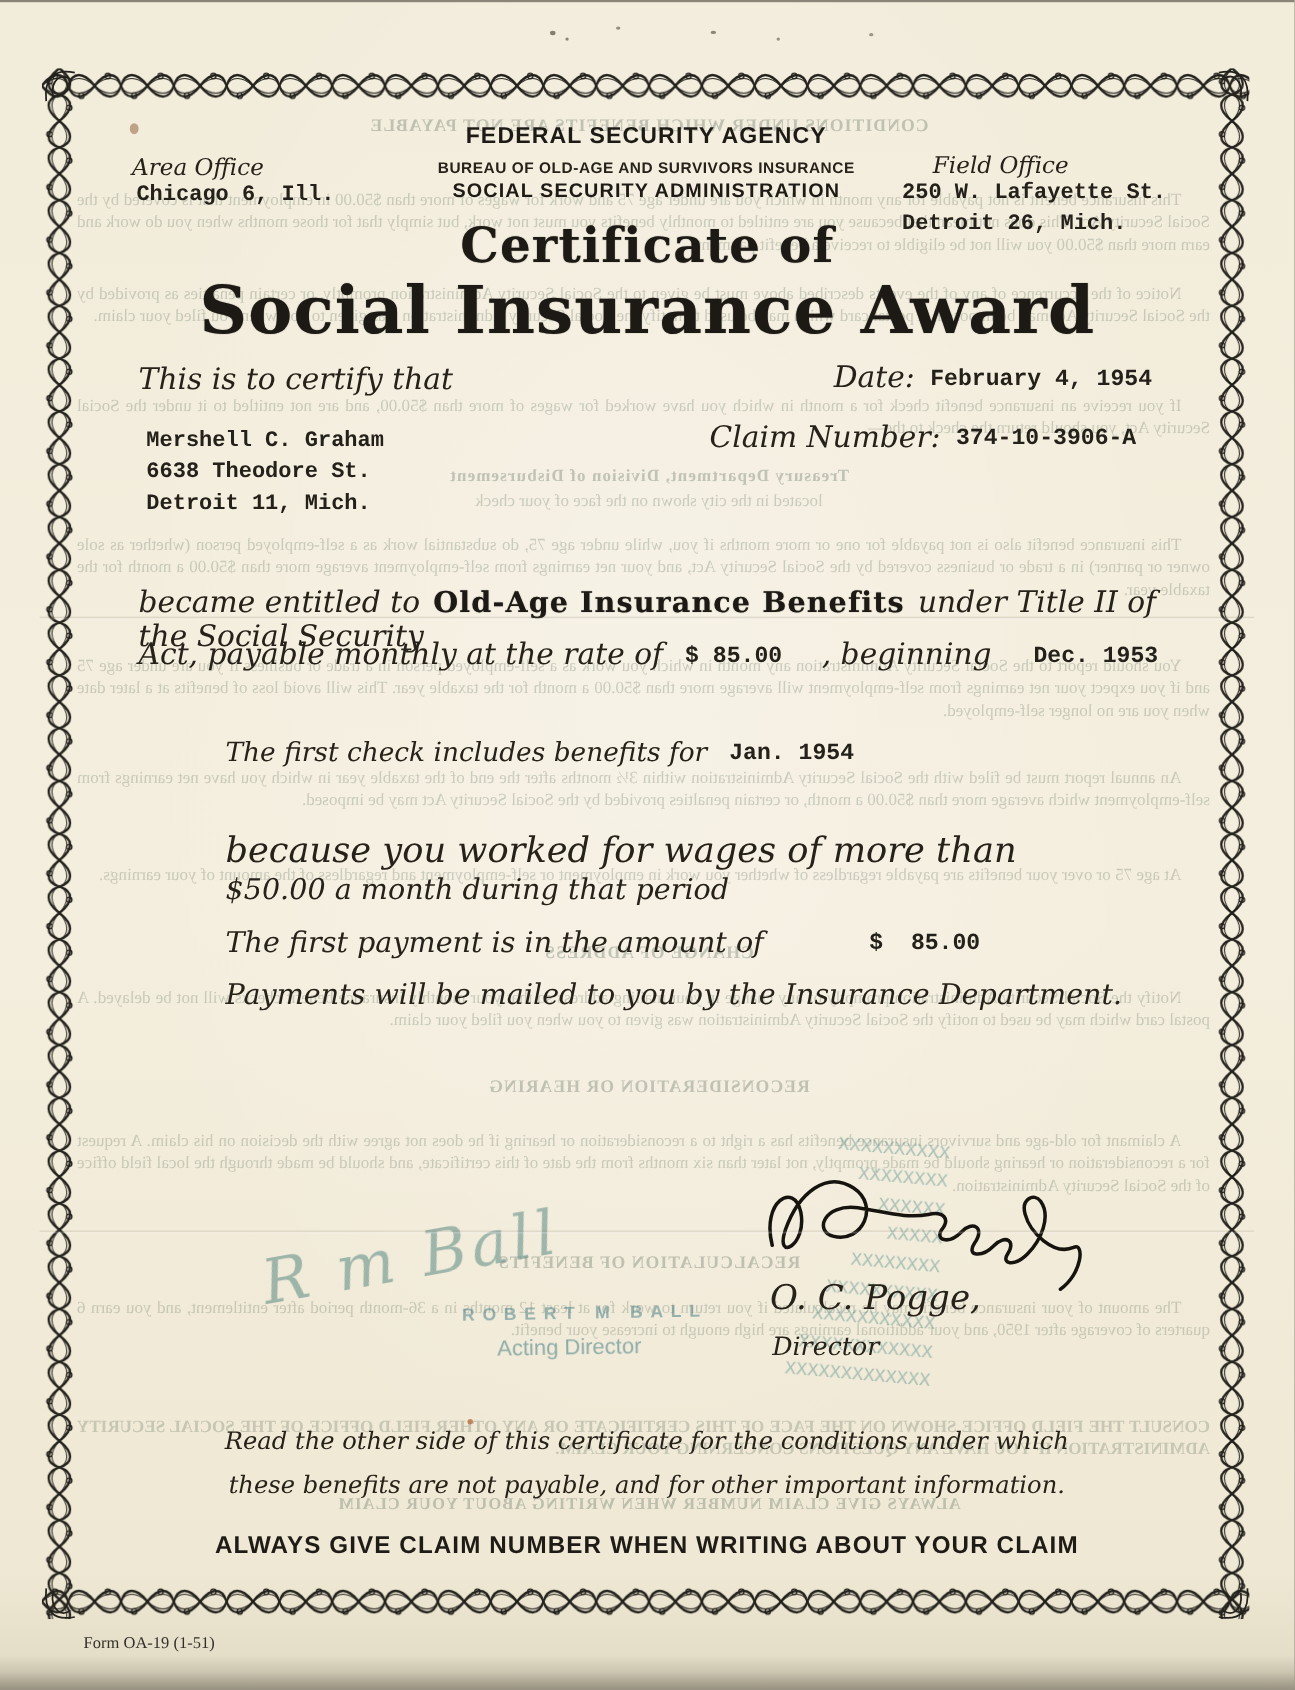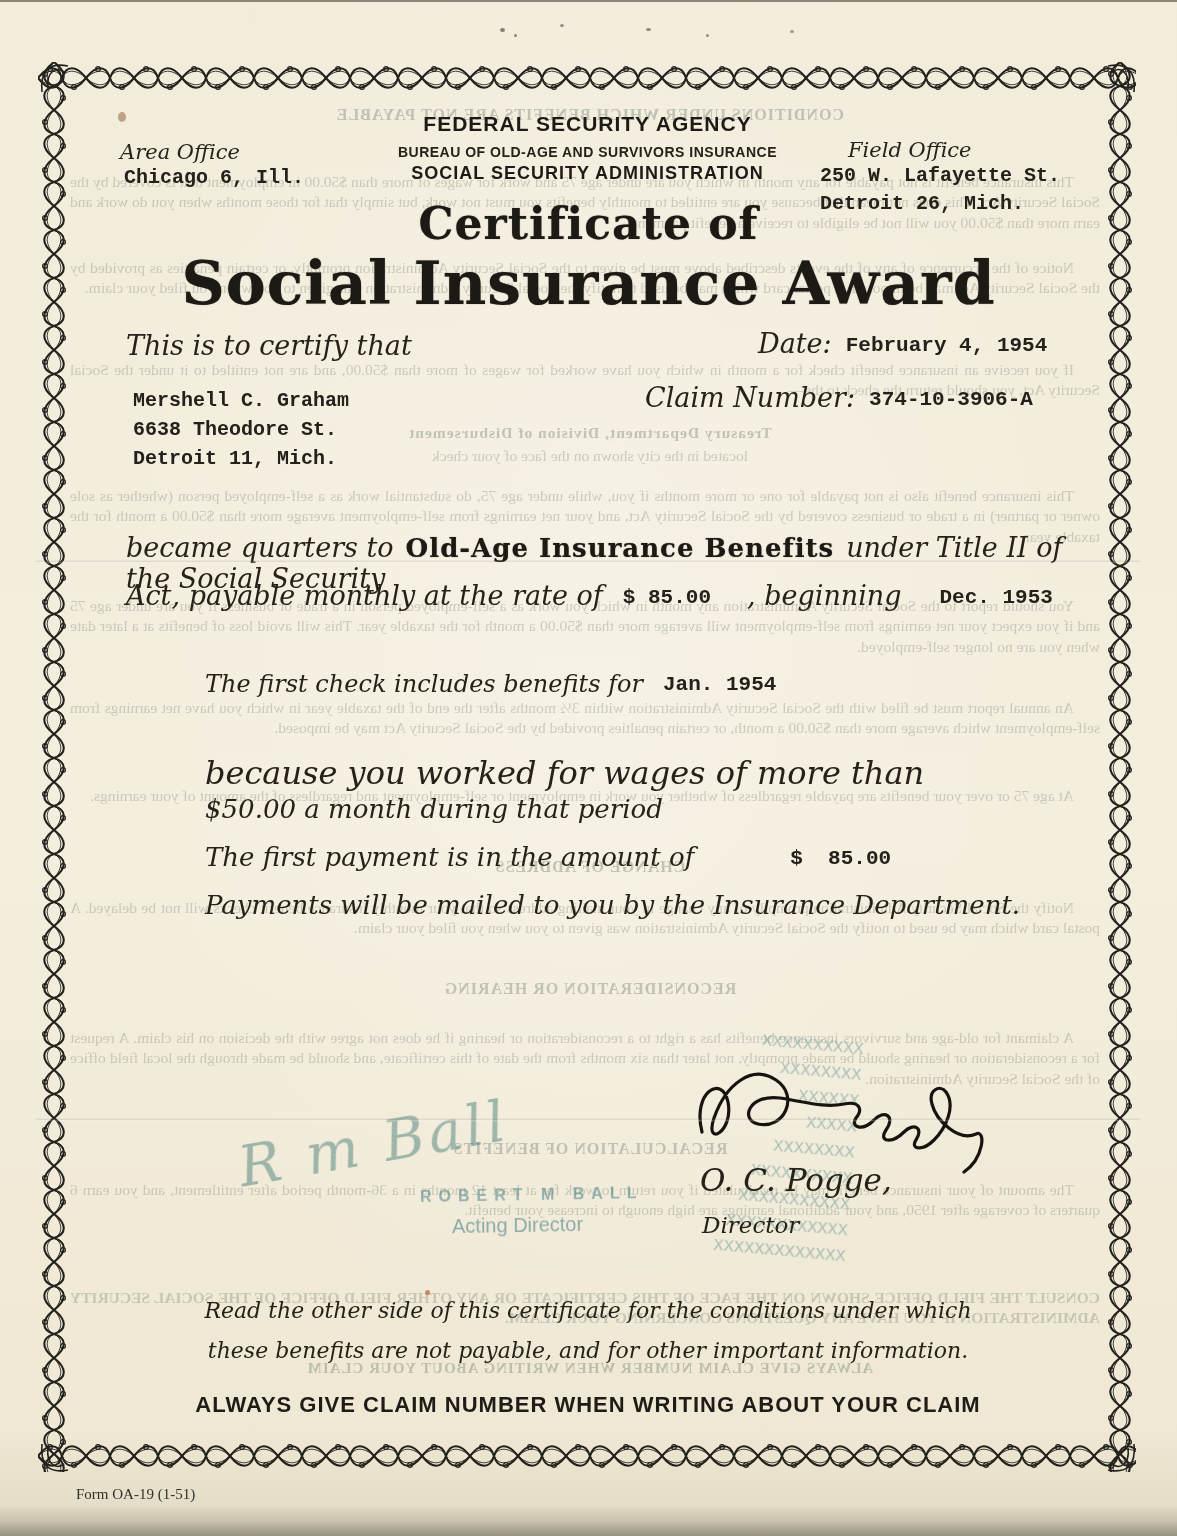--- a/index.html
+++ b/index.html
@@ -181,21 +181,21 @@
     <div class="type" style="font-size:20px;line-height:29px;">6638 Theodore St.</div>
     <div class="type" style="font-size:20px;line-height:29px;">Detroit 11, Mich.</div>
   </div>
 
   <div class="abs" style="left:645px;top:382px;">
     <span class="script" style="font-size:27px;">Claim Number:</span>
     <span class="type" style="font-size:21px;margin-left:10px;vertical-align:2px;">374-10-3906-A</span>
   </div>
 
   <div class="abs" style="left:126px;top:532px;width:960px;">
-    <span class="script" style="font-size:27px;">became quarters to</span>
+    <span class="script" style="font-size:27px;">became entitled to</span>
     <span class="blackletter" style="font-size:26px;margin-left:8px;">Old-Age Insurance Benefits</span>
     <span class="script" style="font-size:27px;margin-left:8px;">under Title II of the Social Security</span>
   </div>
   <div class="abs" style="left:126px;top:580px;width:980px;">
     <span class="script" style="font-size:27px;">Act, payable monthly at the rate of</span>
     <span class="type" style="font-size:21px;margin-left:16px;vertical-align:2px;">$ 85.00</span>
     <span class="script" style="font-size:27px;margin-left:32px;">, beginning</span>
     <span class="type" style="font-size:21px;margin-left:34px;vertical-align:2px;">Dec. 1953</span>
   </div>
 

